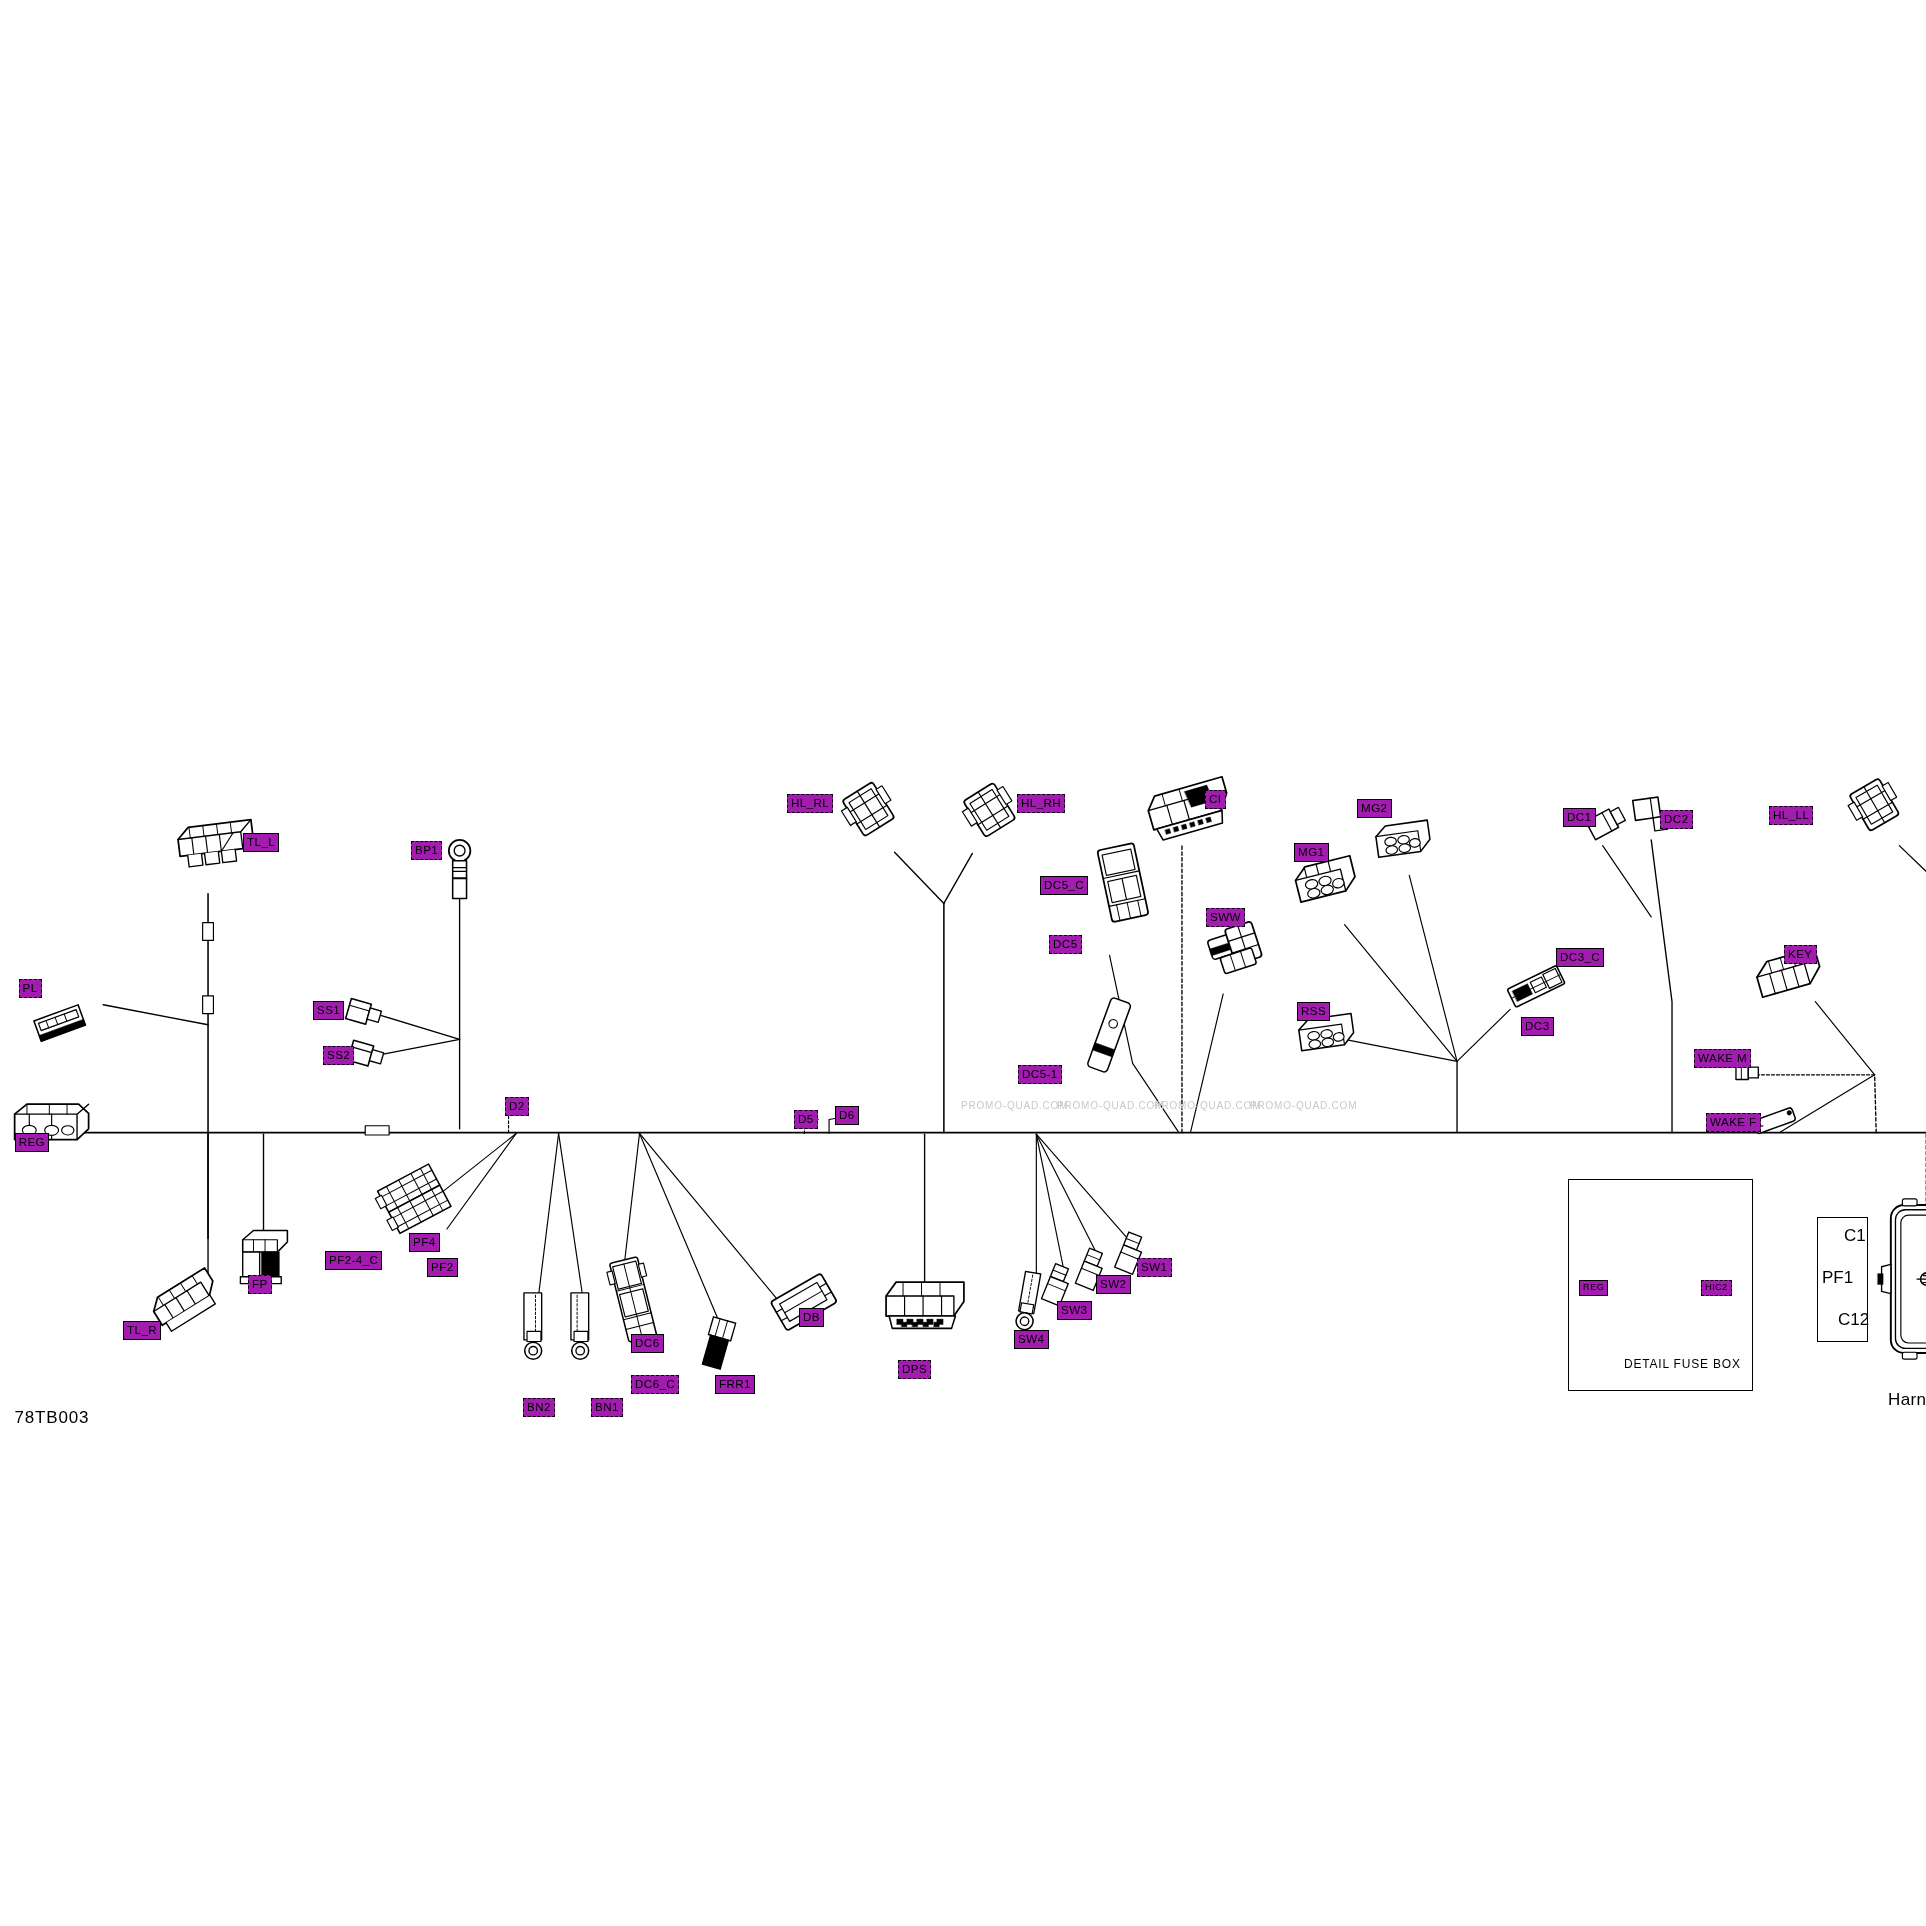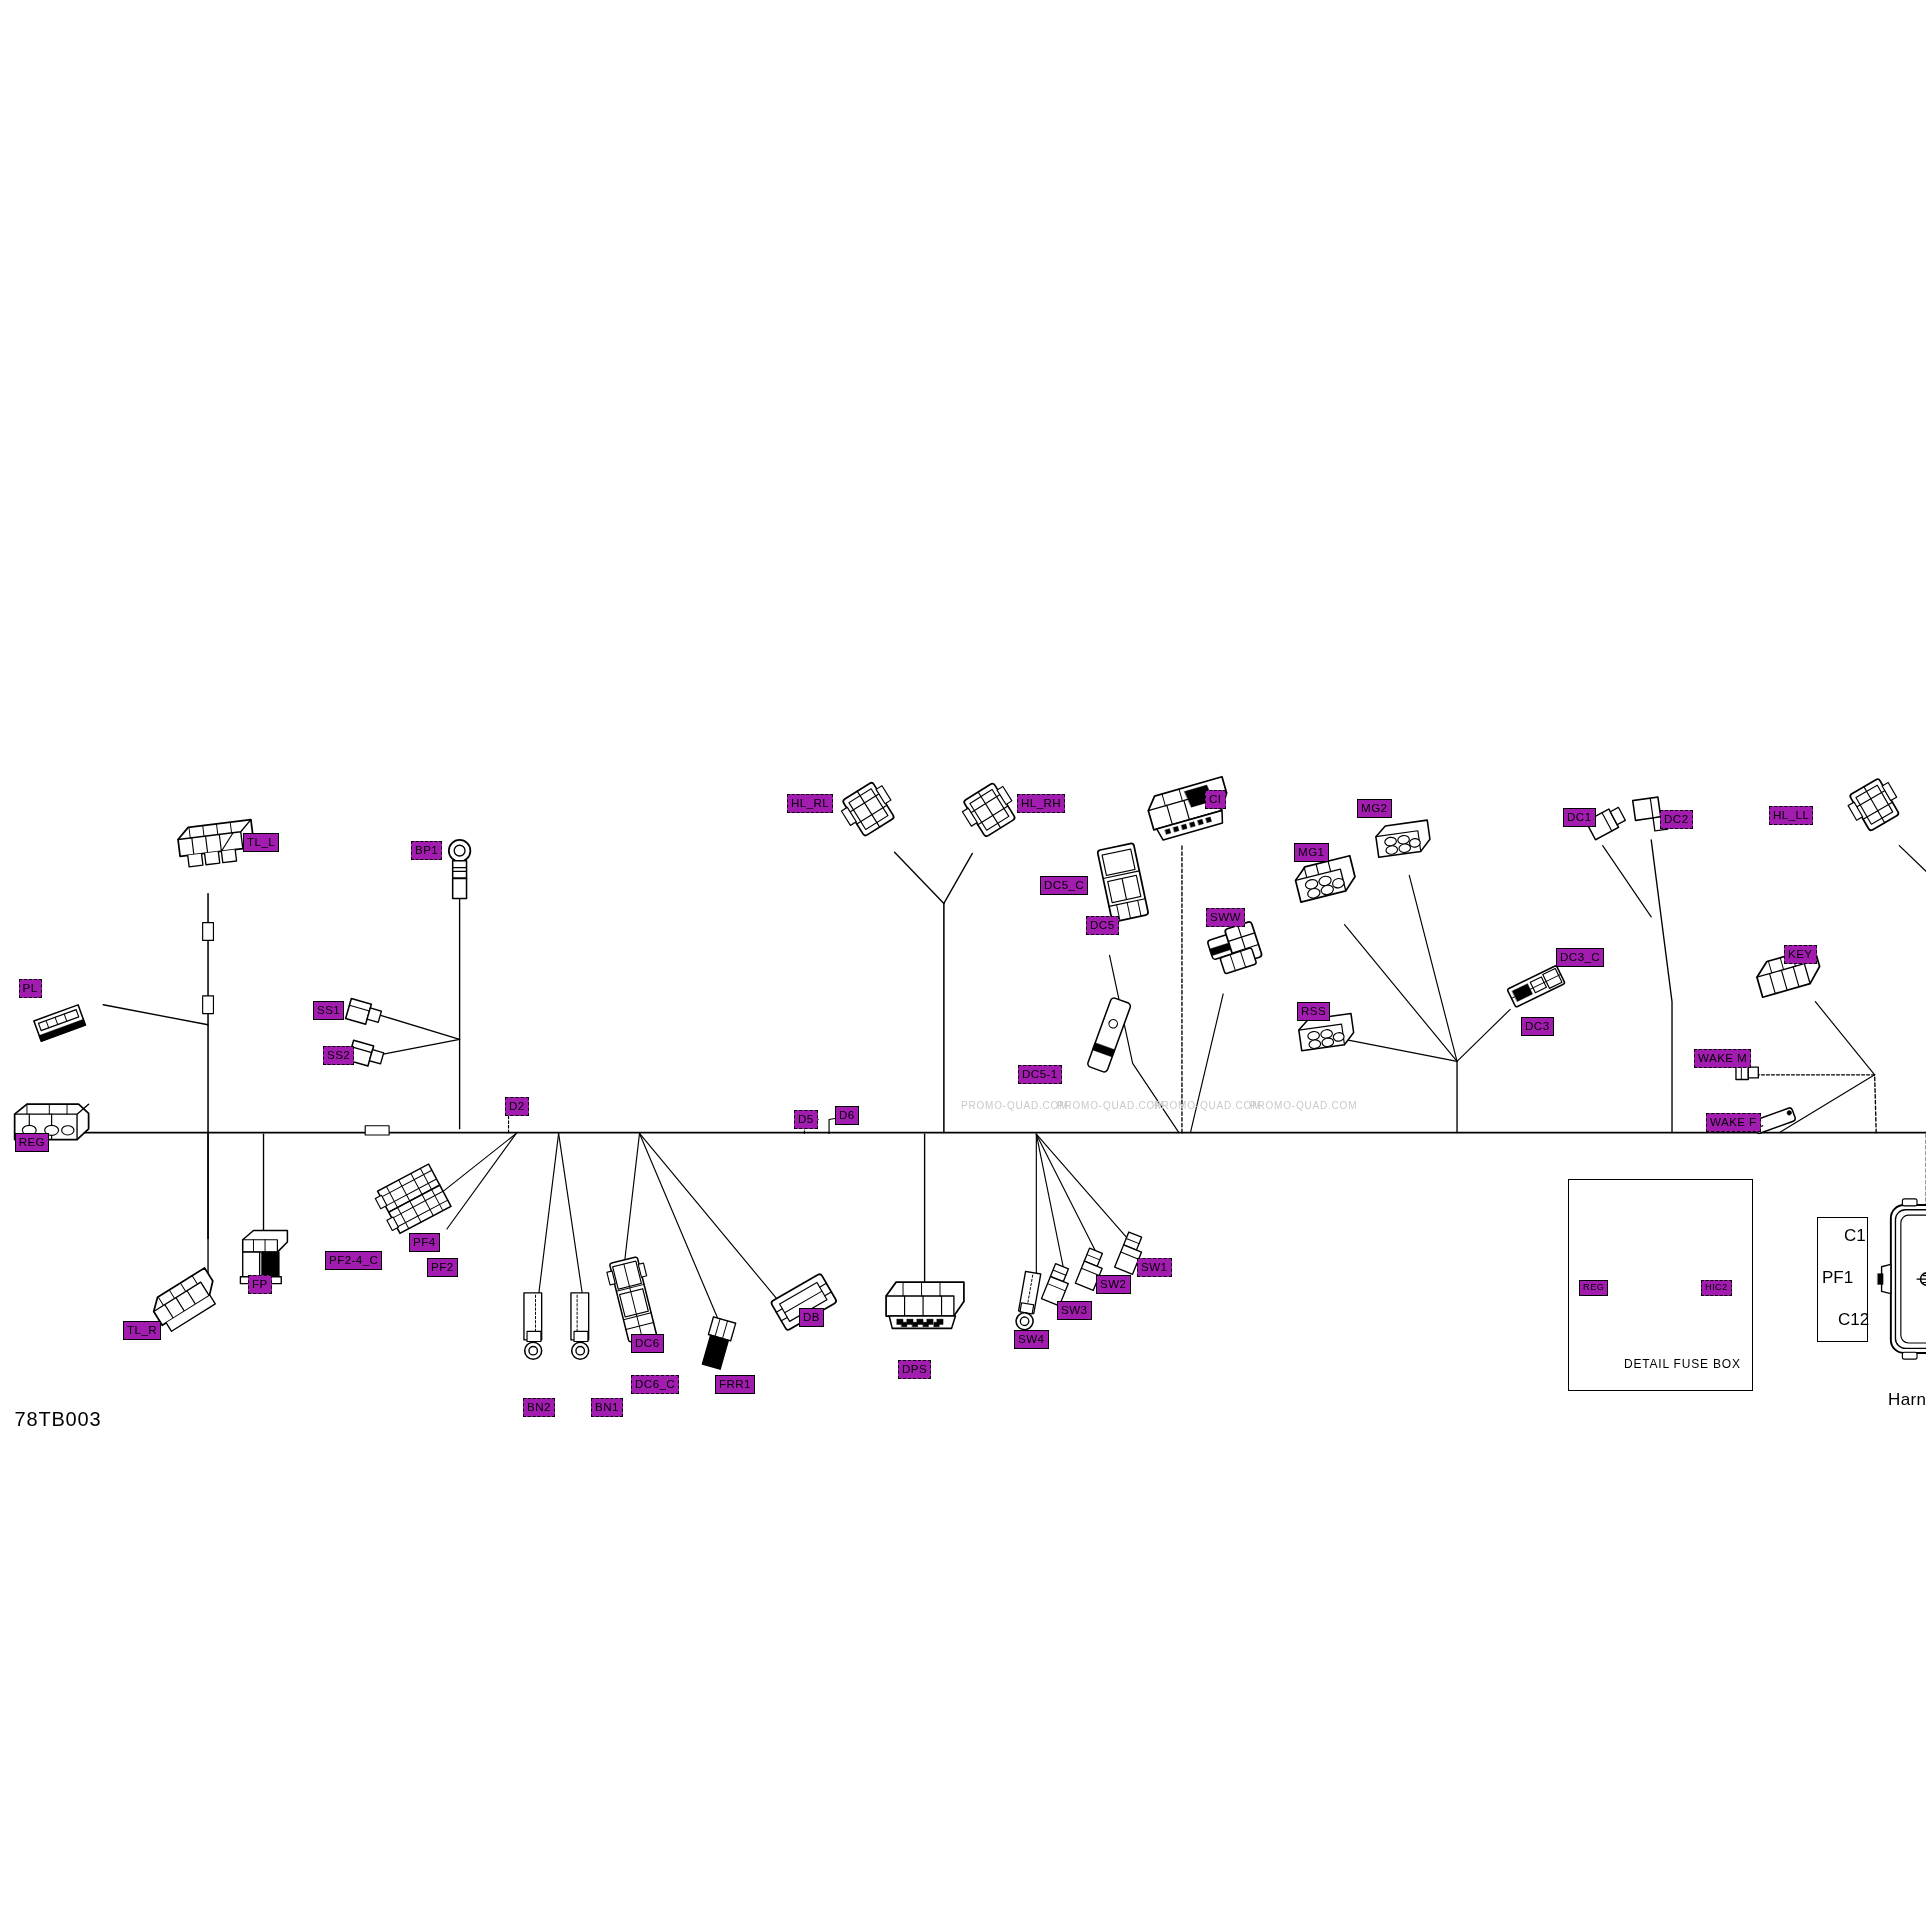--- a/index.html
+++ b/index.html
@@ -8,21 +8,21 @@
   #stage{position:absolute;left:0;top:0;width:2221px;height:2221px;}
   svg{position:absolute;left:0;top:0;width:2221px;height:2221px;}
 
   
   .tag{position:absolute;border:1.2px solid #000;background:#a21caf;
        font-size:11.6px;line-height:1;padding:2.3px 3.1px 2.7px 3.1px;white-space:nowrap;
        letter-spacing:0.4px;font-family:"Liberation Sans", sans-serif;}
   .tag.dash{border-style:dashed;border-width:1.2px;}
 
   .title-no{position:absolute;font-size:17px;letter-spacing:0.4px;white-space:nowrap;}
-  .drawing-no{position:absolute;font-size:20px;letter-spacing:0.8px;}
+  .drawing-no{position:absolute;font-size:17px;letter-spacing:0.8px;}
 
   .detailbox{position:absolute;border:1.2px solid #000;background:#fff;}
   .detailcap{position:absolute;font-size:12px;letter-spacing:0.8px;white-space:nowrap;}
 
   .pf1box{position:absolute;border:1.5px solid #000;background:#fff;}
   .pf1lbl{position:absolute;font-size:17px;white-space:nowrap;}
 
   .wm{position:absolute;color:#c9c9c9;font-size:10px;letter-spacing:0.8px;
       white-space:nowrap;font-family:"Liberation Sans", sans-serif;}
 </style>
@@ -532,21 +532,21 @@
       <div class="tag dash" style="left: 898px; top: 1360px;">DPS</div>
       <div class="tag dash" style="left: 794px; top: 1110px;">D5</div>
       <div class="tag" style="left: 835px; top: 1106px;">D6</div>
       <div class="tag" style="left: 1014px; top: 1330px;">SW4</div>
       <div class="tag" style="left: 1057px; top: 1301px;">SW3</div>
       <div class="tag" style="left: 1096px; top: 1275px;">SW2</div>
       <div class="tag dash" style="left: 1137px; top: 1258px;">SW1</div>
       <div class="tag dash" style="left: 787px; top: 794px;">HL_RL</div>
       <div class="tag dash" style="left: 1017px; top: 794px;">HL_RH</div>
       <div class="tag" style="left: 1040px; top: 876px;">DC5_C</div>
-      <div class="tag dash" style="left: 1049px; top: 916px; margin-left: 37px;">DC5</div>
+      <div class="tag dash" style="left: 1049px; top: 935px;">DC5</div>
       <div class="tag dash" style="left: 1018px; top: 1065px;">DC5-1</div>
       <div class="tag dash" style="left: 1205px; top: 790px;">CI</div>
       <div class="tag dash" style="left: 1206px; top: 908px;">SWW</div>
       <div class="tag" style="left: 1294px; top: 843px;">MG1</div>
       <div class="tag" style="left: 1357px; top: 799px;">MG2</div>
       <div class="tag" style="left: 1297px; top: 1002px;">RSS</div>
       <div class="tag" style="left: 1563px; top: 808px;">DC1</div>
       <div class="tag dash" style="left: 1660px; top: 810px;">DC2</div>
       <div class="tag" style="left: 1556px; top: 948px;">DC3_C</div>
       <div class="tag" style="left: 1521px; top: 1017px;">DC3</div>

